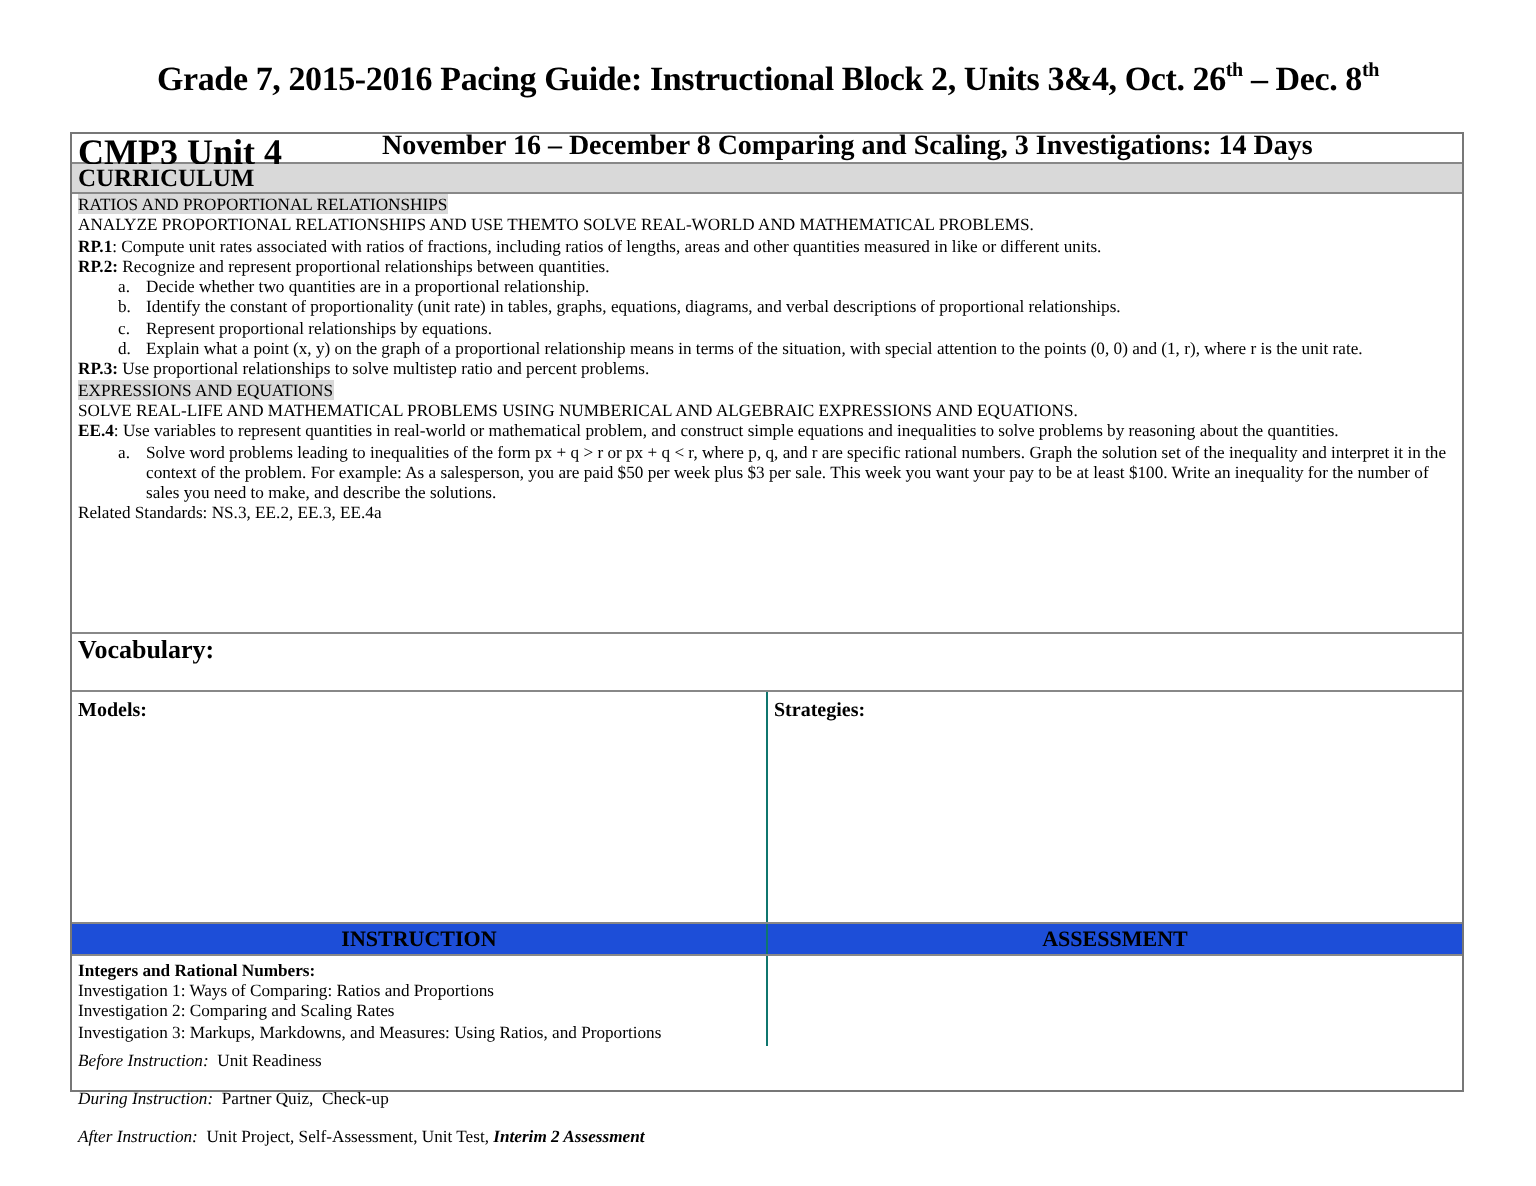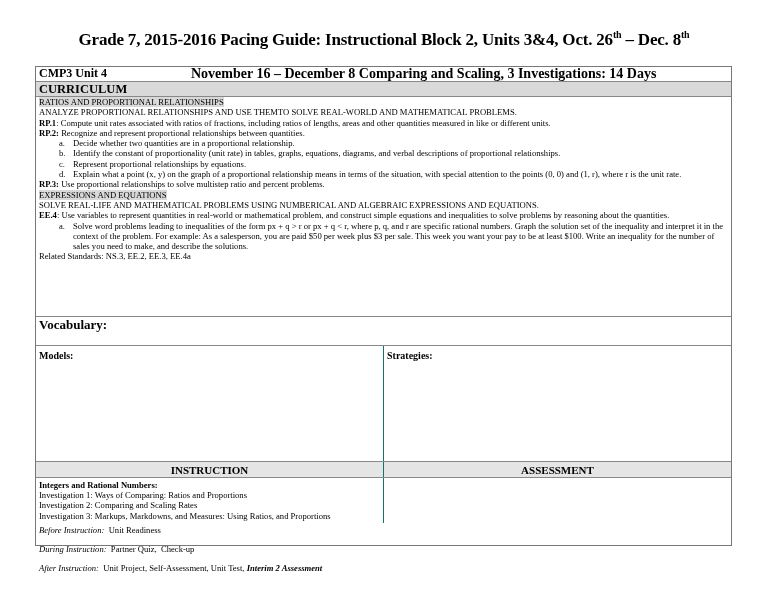--- a/index.html
+++ b/index.html
@@ -13,21 +13,21 @@
   }
   .title sup { font-size: 10px; vertical-align: 7px; line-height: 0; margin-top: 20px; }
   .table {
     position: absolute; left: 35px; top: 66px; width: 697px;
     border: 1px solid #777; box-sizing: border-box;
   }
   .row { border-bottom: 1px solid #888; box-sizing: border-box; position: relative; }
   .row:last-child { border-bottom: none; flex-direction: column; }
   .row-unit { height: 15px; }
   .row-unit .unit-left {
-    position: absolute; left: 3px; top: -1px; font-size: 12px; font-weight: bold;
+    position: absolute; left: 3px; top: -1px; font-size: 18px; font-weight: bold;
   }
   .row-unit .unit-right {
     position: absolute; left: 155px; top: -1px; font-size: 14px; font-weight: bold; white-space: nowrap;
   }
   .row-gray { background: #d9d9d9; }
   .row-curr { height: 15px; }
   .row-curr span { position: absolute; left: 3px; top: 0px; font-size: 12.5px; font-weight: bold; }
   .standards { height: 220px; padding: 0 3px; font-size: 8.6px; line-height: 10.3px; }
   .hl { background: #d9d9d9; }
   .std p { margin: 0; }
@@ -35,21 +35,21 @@
   .list li { position: relative; padding-left: 34px; }
   .list li .lbl { position: absolute; left: 20px; top: 0; }
   .vocab { height: 29px; }
   .vocab span { position: absolute; left: 3px; top: 0px; font-size: 13px; font-weight: bold; }
   .two-col { display: flex; }
   .two-col .col { box-sizing: border-box; position: relative; }
   .two-col .col.left { width: 348px; border-right: 1px solid #0f766e; }
   .two-col .col.right { flex: 1; }
   .models { height: 116px; }
   .models .col span { position: absolute; left: 3px; top: 4px; font-size: 10px; font-weight: bold; }
-  .inst-head { height: 16px; background: #e5e5e5; }
+  .inst-head { height: 16px; background: #1d4ed8; }
   .inst-head .col span { display: block; text-align: center; font-size: 11px; font-weight: bold; line-height: 16px; }
   .inst-body { height: 67px; }
   .inst-body .col { font-size: 8.6px; line-height: 10.2px; padding: 2px 3px; }
   .inst-body .bold { font-weight: bold; }
   .assess p { margin: 0 0 9px 0; }
   .assess i { font-style: italic; }
   .assess .bi { font-style: italic; font-weight: bold; }
 </style>
 </head>
 <body>

